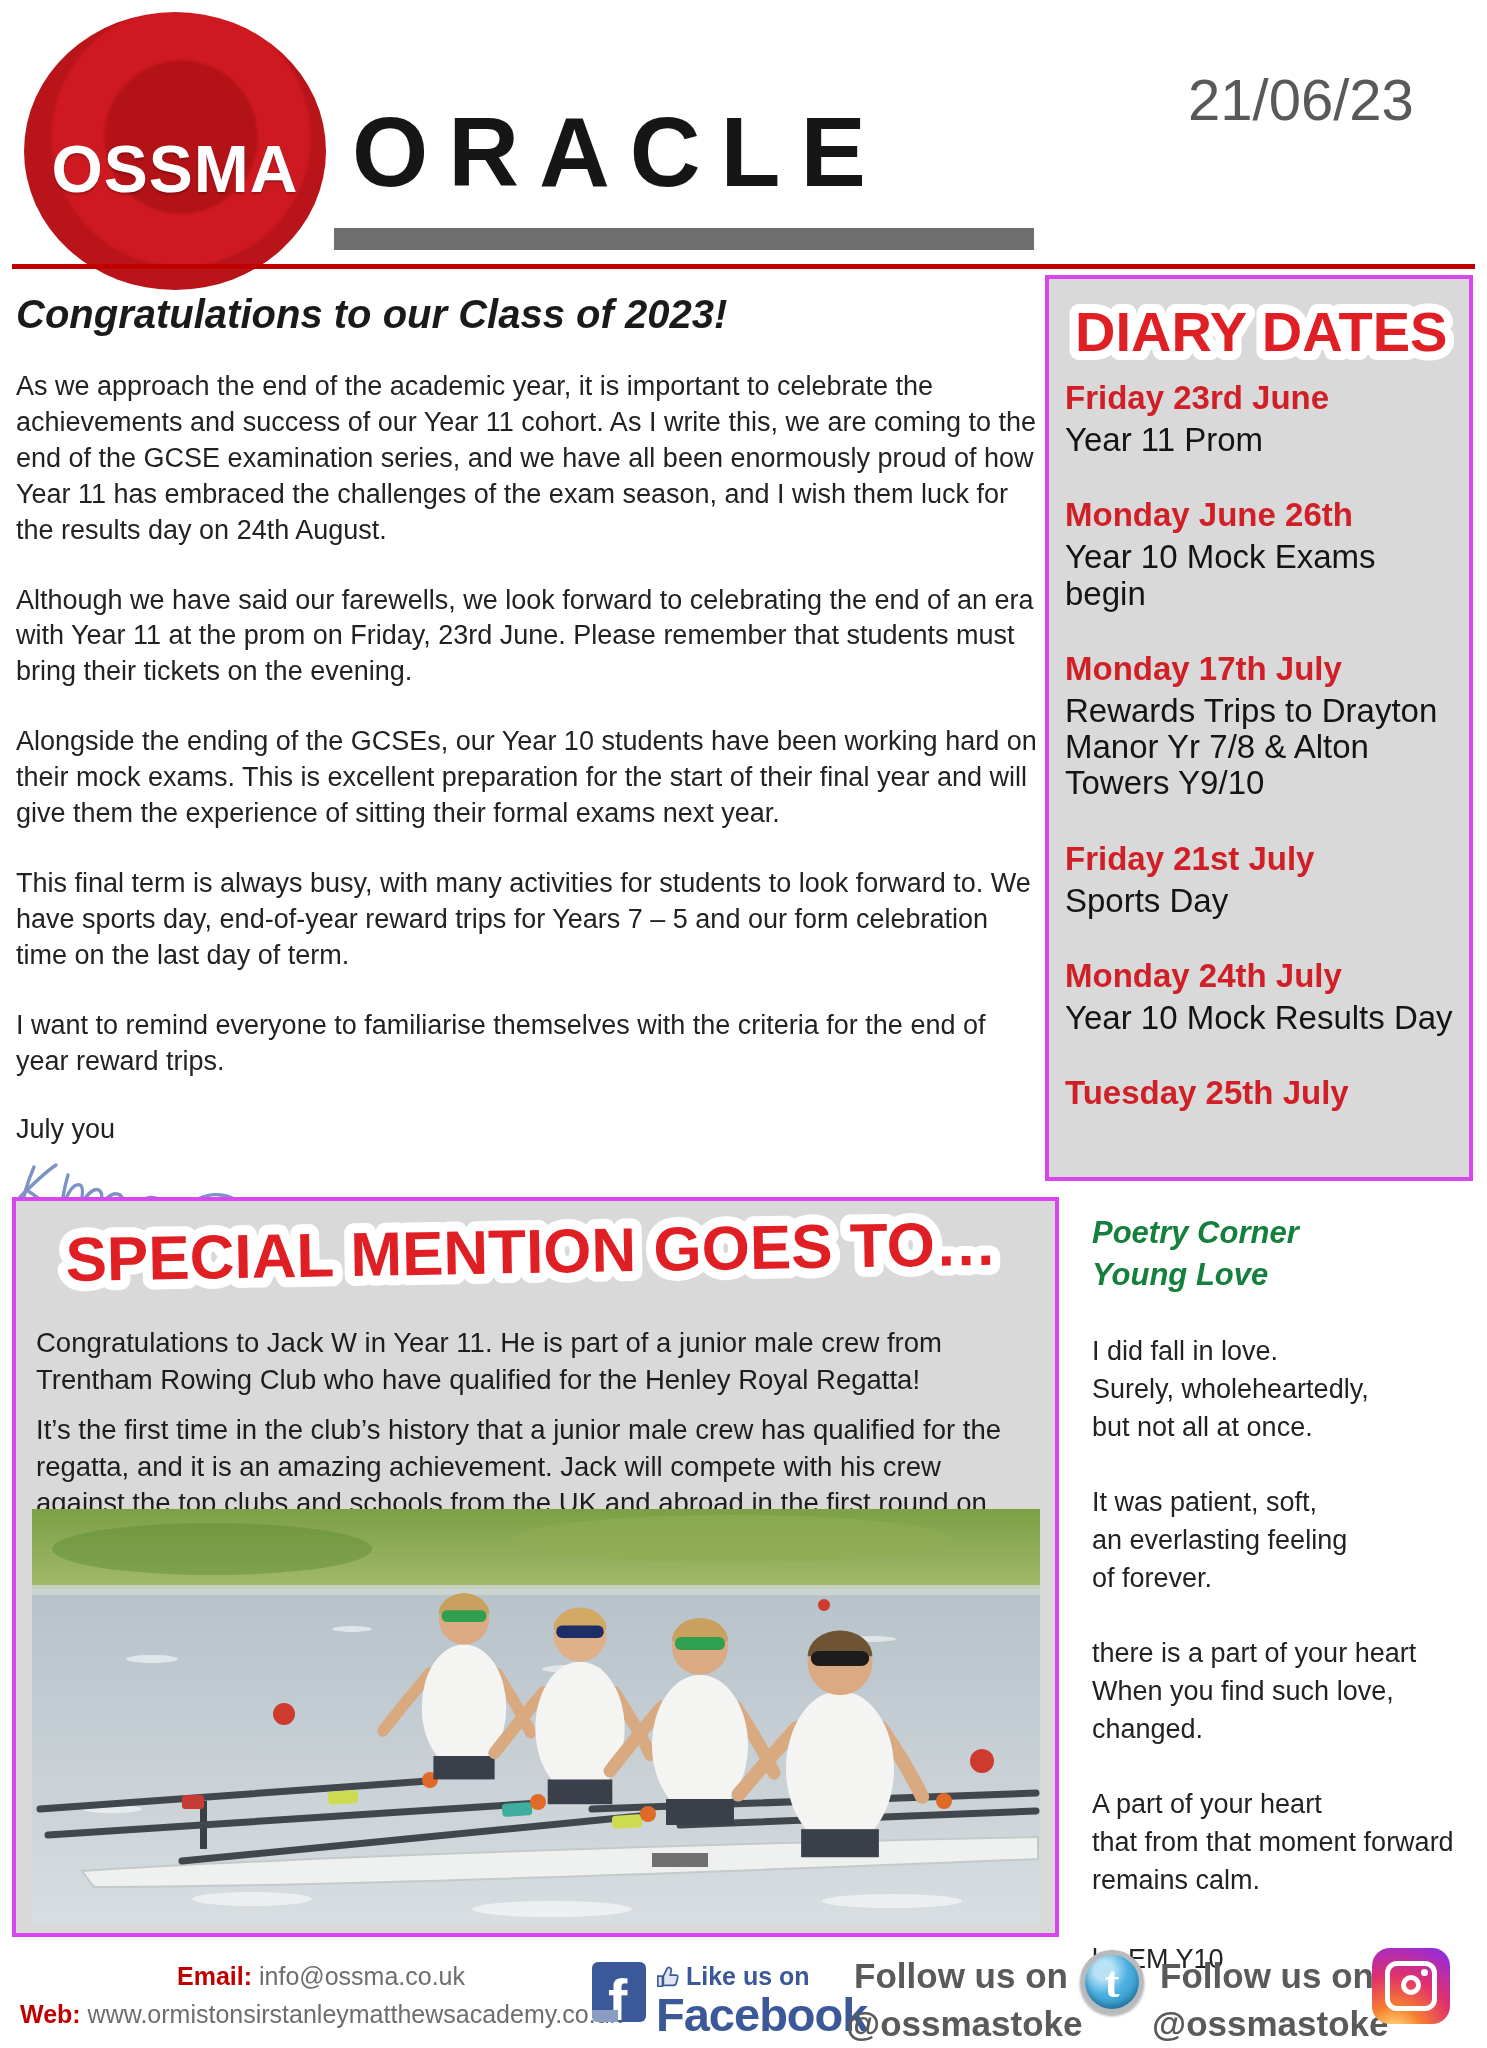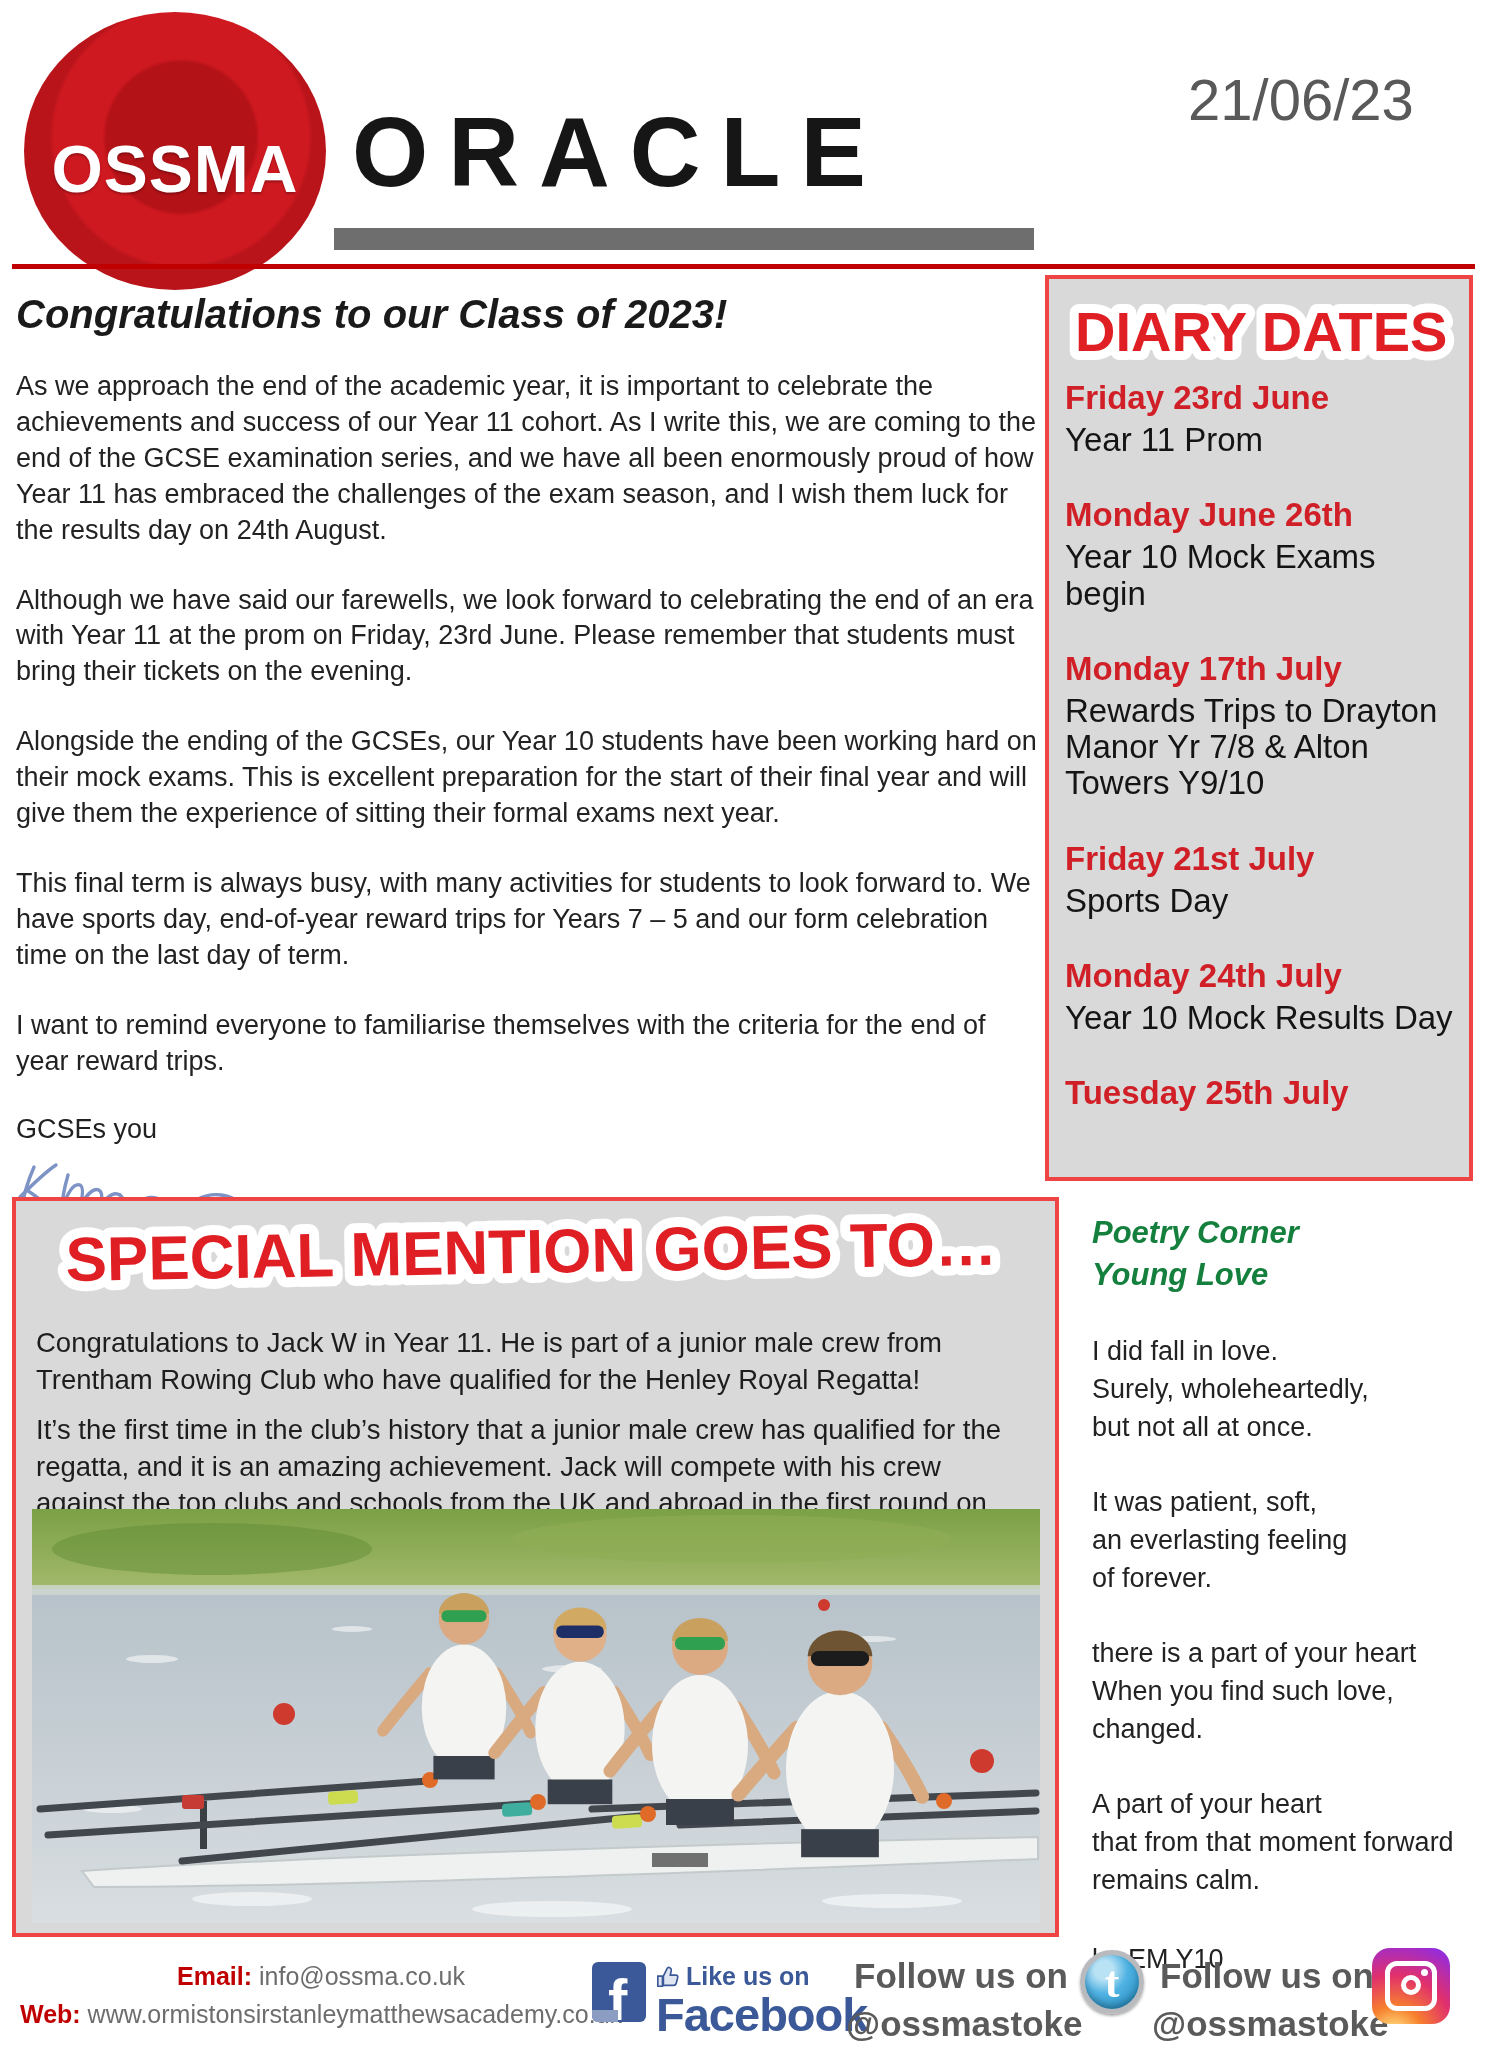--- a/index.html
+++ b/index.html
@@ -31,21 +31,21 @@
   
   .article { left:16px; top:292px; width:1022px; }
   .article h1 { font-size:40px; font-style:italic; font-weight:bold; color:#1a1a1a; margin-bottom:32px; }
   .article p { font-size:27px; line-height:1.33; margin-bottom:34px; color:#222; }
   .closing { font-size:27px; margin-bottom:6px; }
   .sig { width:260px; height:78px; }
   .sig-name { font-size:29px; font-weight:bold; margin-top:10px; }
   .sig-role { font-size:29px; font-weight:bold; }
 
   
-  .panel { background:#d9d9d9; border:4px solid #ef4444; }
+  .panel { background:#d9d9d9; border:4px solid #d946ef; }
   .diary-box { left:1045px; top:275px; width:428px; height:906px; padding:10px 16px; }
   .outline-title text {
     font-family:"Liberation Sans","DejaVu Sans",sans-serif; font-weight:bold;
     fill:#e01f25; stroke:#ffffff; stroke-linejoin:round; paint-order:stroke fill;
   }
   .diary-entry { margin-bottom:38px; }
   .diary-date { font-size:33px; font-weight:bold; color:#d01f26; margin-bottom:5px; }
   .diary-event { font-size:33px; color:#141414; line-height:1.1; }
 
   
@@ -112,21 +112,21 @@
 <div class="abs issue-date">21/06/23</div>
 <div class="abs red-rule"></div>
 
 <div class="abs article">
   <h1>Congratulations to our Class of 2023!</h1>
   <p>As we approach the end of the academic year, it is important to celebrate the achievements and success of our Year 11 cohort. As I write this, we are coming to the end of the GCSE examination series, and we have all been enormously proud of how Year 11 has embraced the challenges of the exam season, and I wish them luck for the results day on 24th August.</p>
   <p>Although we have said our farewells, we look forward to celebrating the end of an era with Year 11 at the prom on Friday, 23rd June. Please remember that students must bring their tickets on the evening.</p>
   <p>Alongside the ending of the GCSEs, our Year 10 students have been working hard on their mock exams. This is excellent preparation for the start of their final year and will give them the experience of sitting their formal exams next year.</p>
   <p>This final term is always busy, with many activities for students to look forward to. We have sports day, end-of-year reward trips for Years 7 – 5 and our form celebration time on the last day of term.</p>
   <p>I want to remind everyone to familiarise themselves with the criteria for the end of year reward trips.</p>
-  <div class="closing">GCSEs you</div>
+  <div class="closing">July you</div>
   <svg class="sig" viewBox="0 0 260 78" aria-hidden="true">
     <g fill="none" stroke="#7d93c6" stroke-width="3.4" stroke-linecap="round">
       <path d="M18 16 C 10 34, 6 52, 4 64"></path>
       <path d="M4 46 C 16 34, 28 22, 40 14 M12 40 C 22 46, 30 54, 38 60"></path>
       <path d="M52 24 C 48 38, 46 50, 46 58 C 52 40, 58 32, 64 34 C 68 36, 66 48, 64 56"></path>
       <path d="M64 56 C 72 40, 80 36, 84 40 C 88 44, 84 54, 82 58 C 90 46, 98 40, 104 44"></path>
       <path d="M104 44 C 110 50, 112 56, 120 52 C 130 46, 138 44, 146 50 C 158 58, 170 56, 182 48 C 198 40, 214 44, 224 52"></path>
     </g>
   </svg>
   <div class="sig-name">Mrs Hassall</div>

